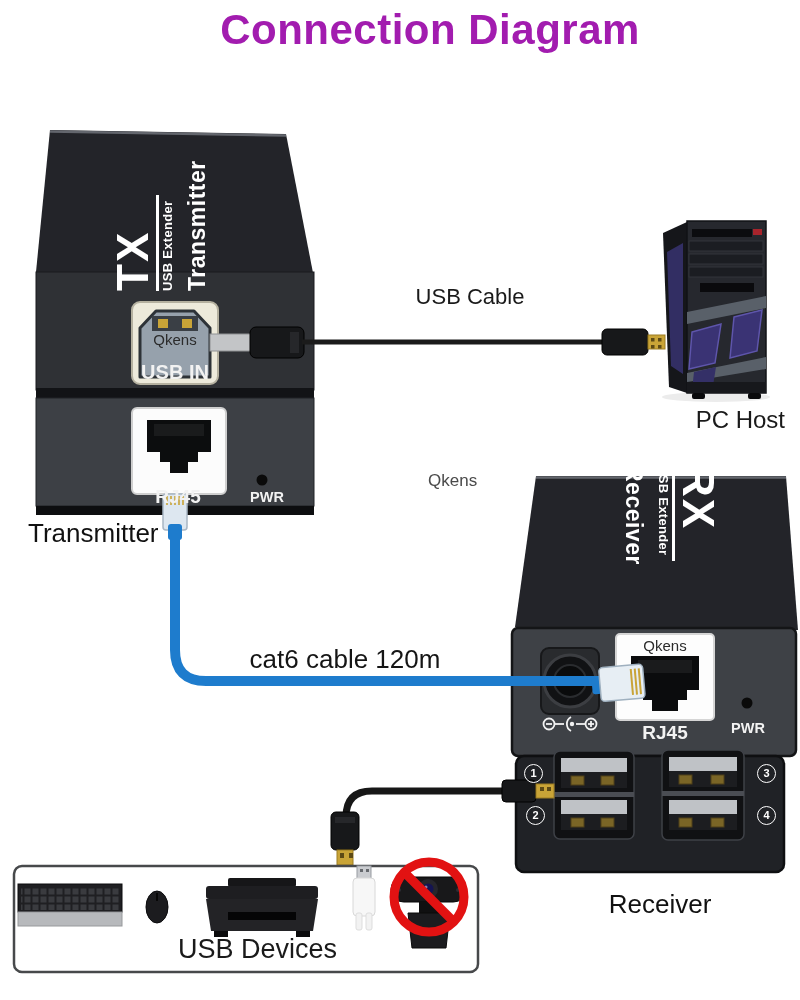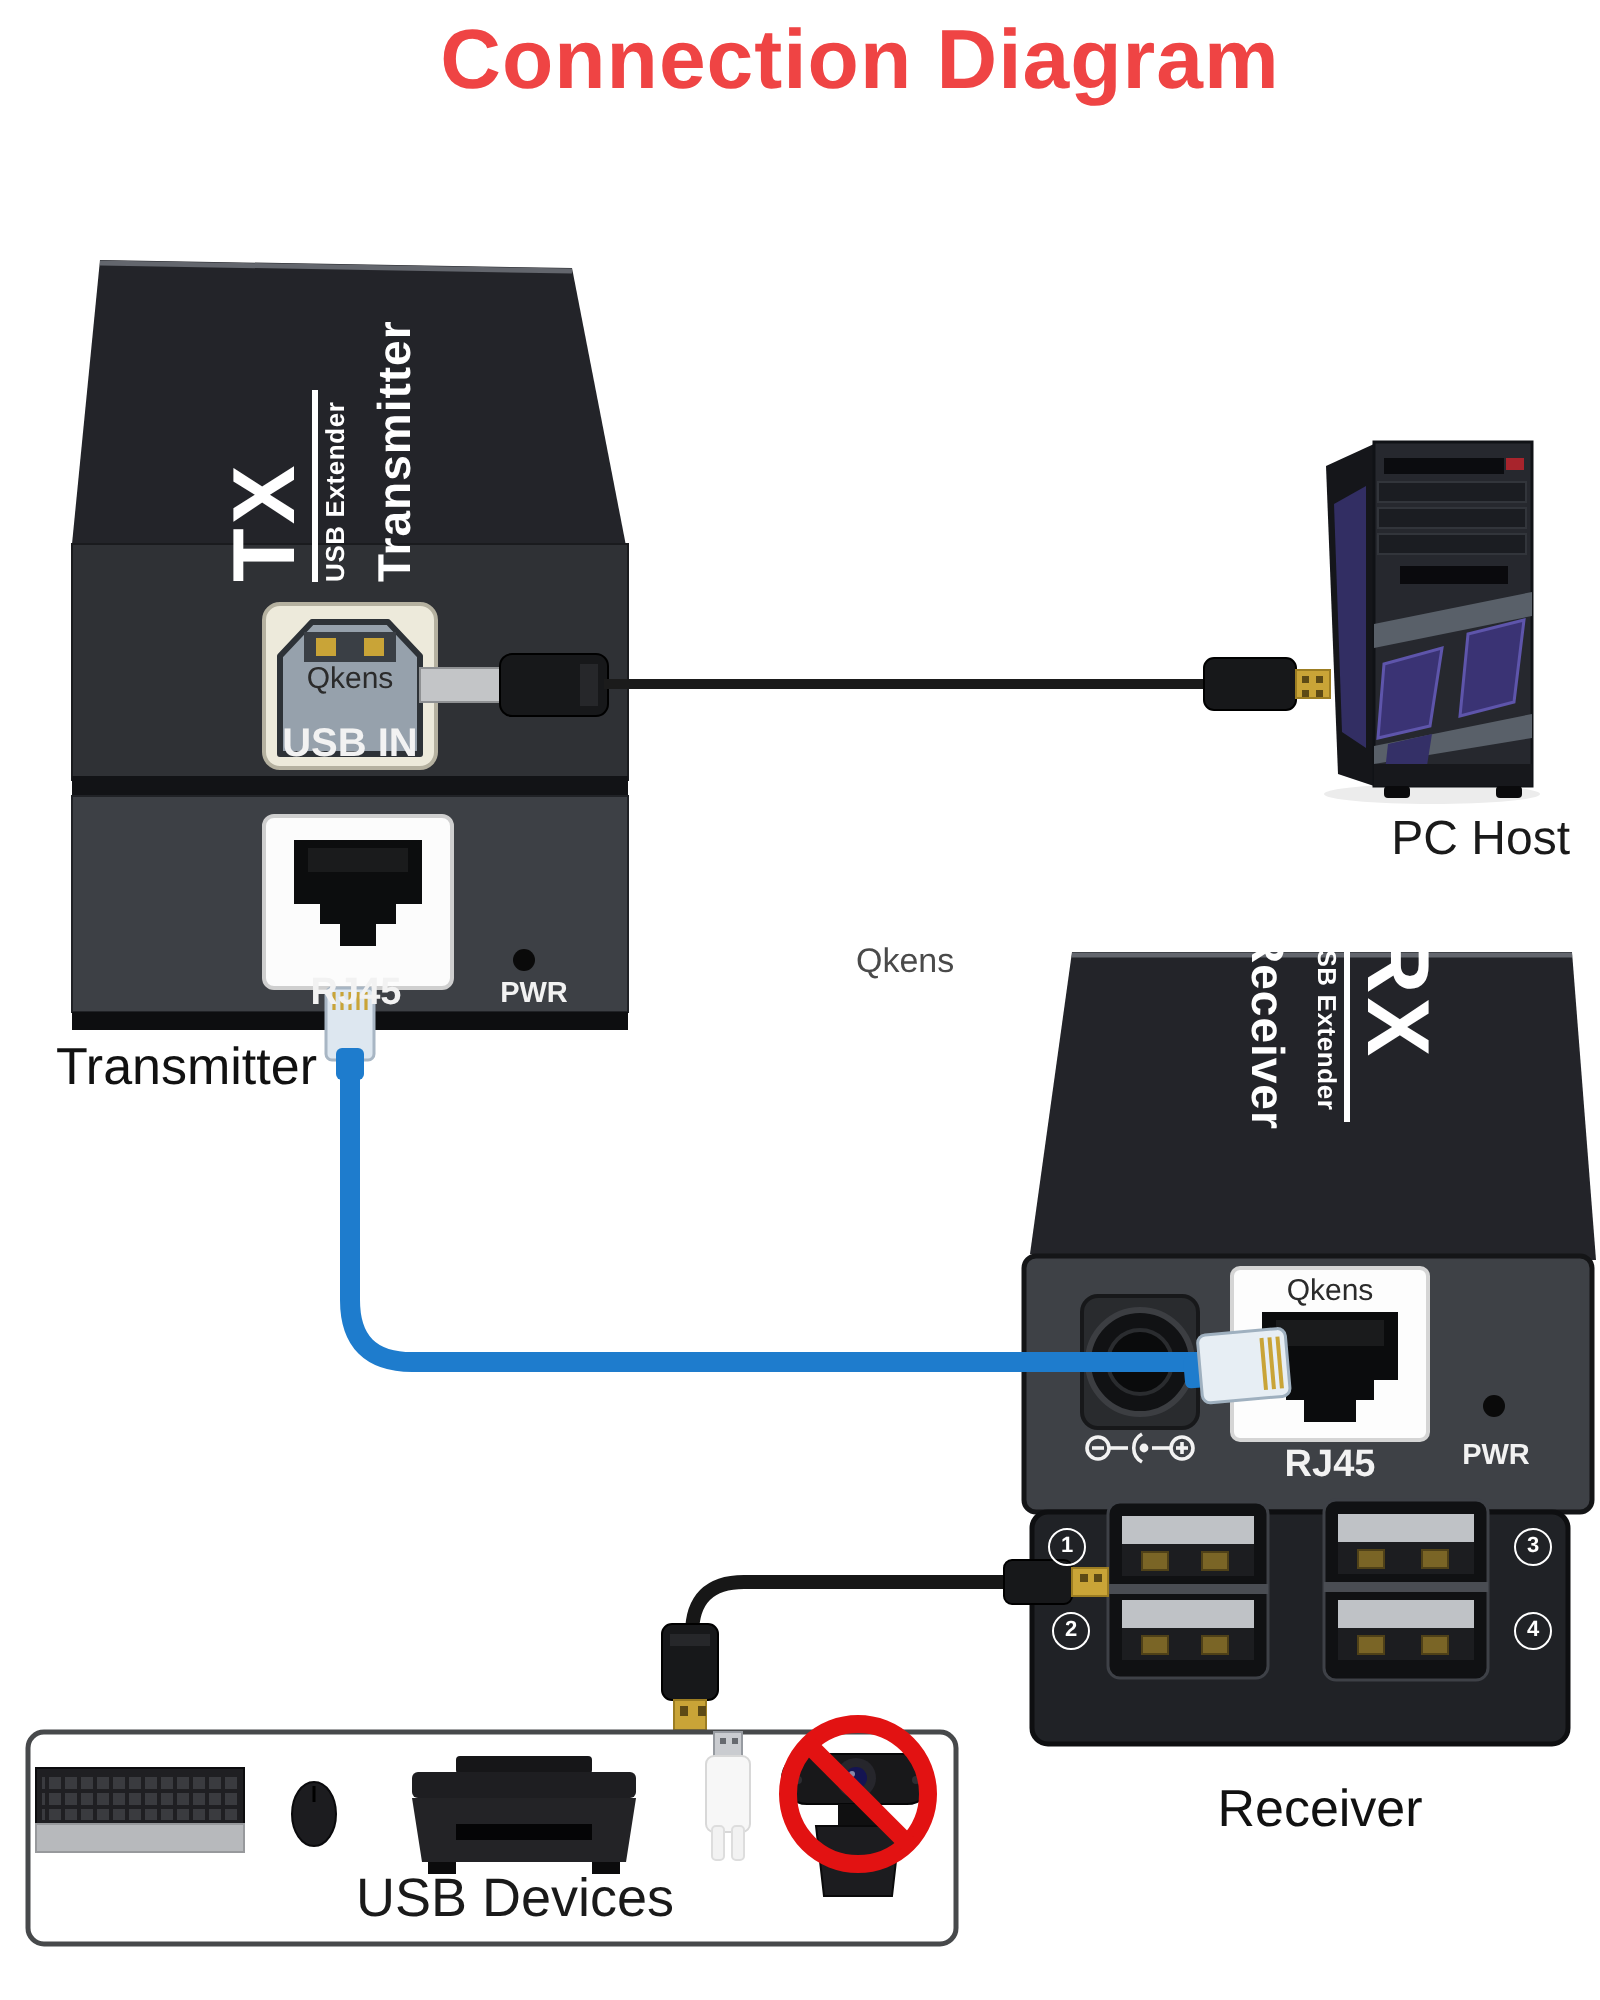--- a/index.html
+++ b/index.html
@@ -3,21 +3,21 @@
 <meta charset="utf-8">
 <style>
   html,body{margin:0;padding:0;background:#fff;}
   #stage{position:relative;width:800px;height:1000px;background:#ffffff;overflow:hidden;
          font-family:"Liberation Sans",sans-serif;}
   .lbl{position:absolute;color:#1a1a1a;white-space:nowrap;}
   .center{text-align:center;}
   #gfx{position:absolute;left:0;top:0;z-index:1;}
   .txt-layer{position:absolute;left:0;top:0;width:800px;height:1000px;z-index:2;pointer-events:none;}
   .title{position:absolute;left:150px;top:6px;width:560px;text-align:center;
-         font-size:42px;font-weight:700;color:#ef4444;letter-spacing:0.5px;}
+         font-size:42px;font-weight:700;color:#a21caf;letter-spacing:0.5px;}
   .logo{position:absolute;width:170px;height:124px;display:flex;flex-direction:column;
         align-items:flex-start;color:#fff;}
   .logo-tx{left:91px;top:144px;transform:rotate(-90deg);}
   .logo-rx{left:570px;top:488px;transform:rotate(90deg);}
   .logo .big{font-size:44px;font-weight:700;line-height:0.88;letter-spacing:2px;}
   .logo .rule{width:96px;height:3px;background:#fff;margin:3px 0 1px 0;}
   .logo .sub{font-size:13px;font-weight:700;letter-spacing:0.3px;}
   .logo .role{font-size:23px;font-weight:700;margin-top:9px;letter-spacing:0.5px;}
   .watermark{color:#4a4a4a;font-size:17px;}
   .port-wm{font-size:15px;color:#2b2b2b;}
@@ -255,20 +255,22 @@
       <div class="sub">USB Extender</div>
       <div class="role">Transmitter</div>
     </div>
 
     <div class="lbl port-wm center" style="left:145px;top:331px;width:60px;">Qkens</div>
     <div class="lbl panel-lbl center" style="left:130px;top:361px;width:90px;font-size:20px;">USB IN</div>
     <div class="lbl panel-lbl center" style="left:133px;top:486px;width:90px;font-size:19px;">RJ45</div>
     <div class="lbl panel-lbl center" style="left:240px;top:489px;width:54px;font-size:14.5px;">PWR</div>
     <div class="lbl caption" style="left:28px;top:518px;">Transmitter</div>
 
+    <div class="lbl center" style="left:370px;top:284px;width:200px;font-size:22px;">USB Cable</div>
+    <div class="lbl center" style="left:215px;top:644px;width:260px;font-size:26px;color:#151515;">cat6 cable 120m</div>
 
     <div class="lbl center" style="left:640px;top:406px;width:145px;font-size:24px;text-align:right;">PC Host</div>
 
     <div class="lbl watermark" style="left:428px;top:471px;">Qkens</div>
 
     <div class="logo logo-rx">
       <div class="big">RX</div>
       <div class="rule"></div>
       <div class="sub">USB Extender</div>
       <div class="role">Receiver</div>

